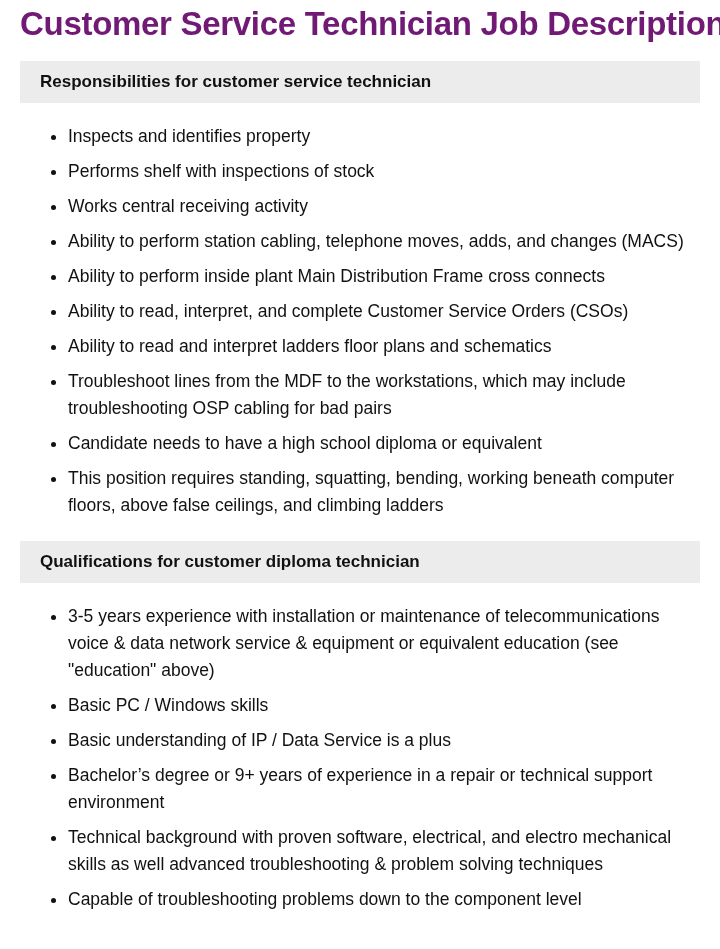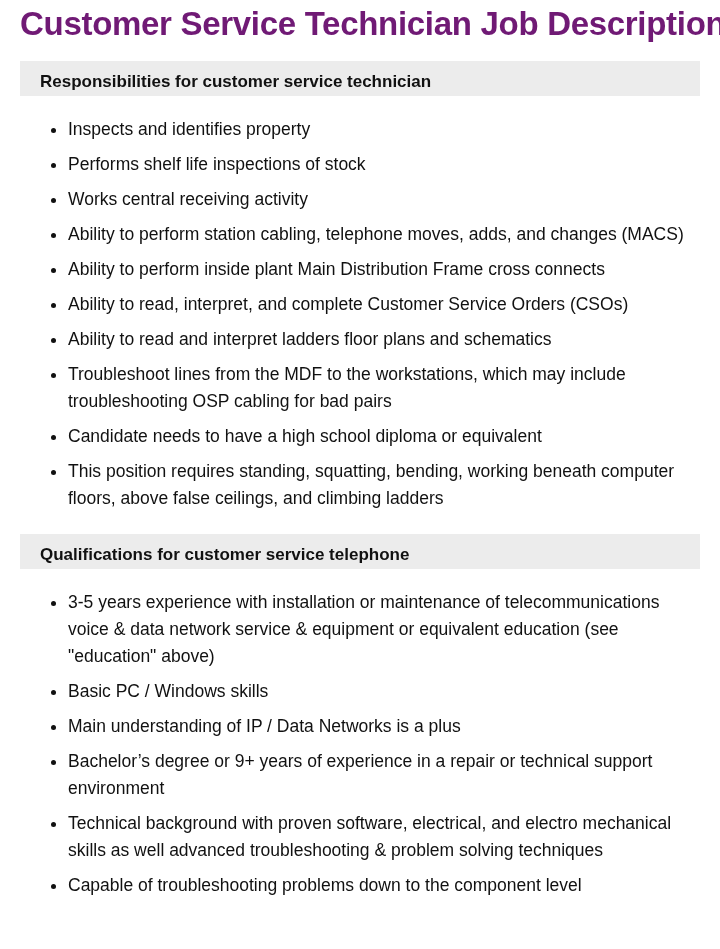--- a/index.html
+++ b/index.html
@@ -15,53 +15,53 @@
     letter-spacing: -0.3px; color: #701a75;
     white-space: nowrap;
   }
   .intro {
     margin: 12px 0 0 0;
     font-size: 17.5px; line-height: 27px; color: #111;
   }
   .section-header {
     margin-top: 15px;
     background: #ececec;
-    height: 35px; line-height: 42px;
+    height: 42px; line-height: 42px;
     padding: 0 20px;
     font-size: 17px; font-weight: bold; color: #111;
   }
   ul {
     margin: 20px 0 0 0; padding: 0 0 0 40px;
     font-size: 17.5px; line-height: 27px;
   }
   li { margin: 8px; padding-left: 0; }
   .resp-list { margin-bottom: 22px; }
 </style>
 </head>
 <body>
 
 <div class="page">
   <h1>Customer Service Technician Job Description</h1>
 
   <div class="section-header">Responsibilities for customer service technician</div>
   <ul class="resp-list">
     <li>Inspects and identifies property</li>
-    <li>Performs shelf life inspections of stock</li>
+    <li>Performs shelf with inspections of stock</li>
     <li>Works central receiving activity</li>
     <li>Ability to perform station cabling, telephone moves, adds, and changes (MACS)</li>
     <li>Ability to perform inside plant Main Distribution Frame cross connects</li>
     <li>Ability to read, interpret, and complete Customer Service Orders (CSOs)</li>
     <li>Ability to read and interpret ladders floor plans and schematics</li>
     <li>Troubleshoot lines from the MDF to the workstations, which may include troubleshooting OSP cabling for bad pairs</li>
     <li>Candidate needs to have a high school diploma or equivalent</li>
     <li>This position requires standing, squatting, bending, working beneath computer floors, above false ceilings, and climbing ladders</li>
   </ul>
 
-  <div class="section-header">Qualifications for customer service telephone</div>
+  <div class="section-header">Qualifications for customer diploma technician</div>
   <ul>
     <li>3-5 years experience with installation or maintenance of telecommunications voice &amp; data network service &amp; equipment or equivalent education (see "education" above)</li>
     <li>Basic PC / Windows skills</li>
-    <li>Main understanding of IP / Data Networks is a plus</li>
+    <li>Basic understanding of IP / Data Service is a plus</li>
     <li>Bachelor’s degree or 9+ years of experience in a repair or technical support environment</li>
     <li>Technical background with proven software, electrical, and electro mechanical skills as well advanced troubleshooting &amp; problem solving techniques</li>
     <li>Capable of troubleshooting problems down to the component level</li>
   </ul>
 </div>
 
 </body></html>

